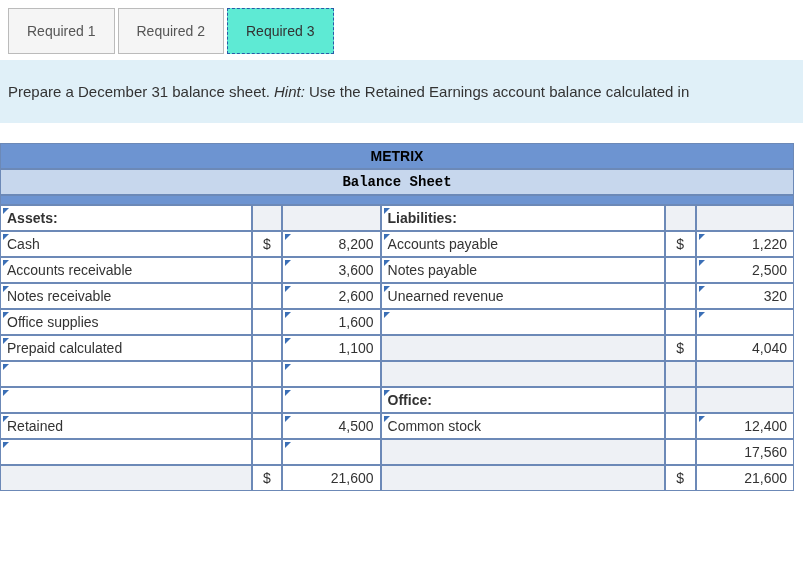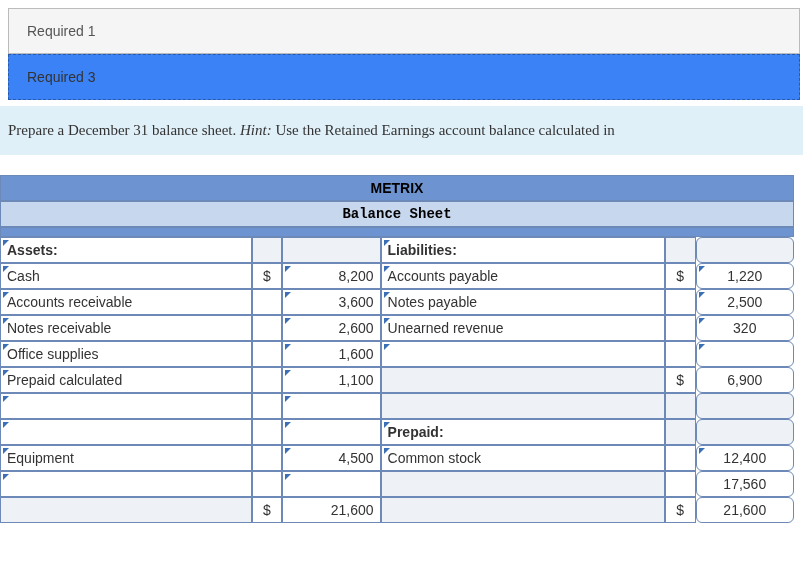--- a/index.html
+++ b/index.html
@@ -7,44 +7,42 @@
     font-family: Arial, Helvetica, sans-serif;
     font-size: 14px;
     color: #333;
     background: #fff;
     width: 803px;
     overflow: hidden;
   }
   .tabs {
     display: flex;
     margin: 8px 0 0 8px;
-    flex-direction: column;
   }
   .tab {
     border: 1px solid #bbb;
     background: #f5f5f5;
     padding: 14px 18px;
     color: #555;
     margin-right: 3px;
     font-size: 14px;
     cursor: pointer;
   }
   .tab.active {
     border: 1px dashed #2a5aa8;
-    background: #3b82f6;
+    background: #5eead4;
     color: #333;
   }
   .instruction {
     background: #e0f0f8;
     margin-top: 6px;
-    padding: 16px 8px;
+    padding: 23px 8px;
     font-size: 15px;
     color: #333;
     white-space: nowrap;
-    font-family: Liberation Serif, serif;
   }
   .instruction .hint { font-style: italic; }
   .sheet {
     margin-top: 20px;
     border-collapse: separate;
     border-spacing: 0;
     width: 794px;
   }
   .sheet td, .sheet th {
     border: 1px solid #6c89b7;
@@ -71,41 +69,42 @@
     background: #6d94d1;
     height: 10px;
     padding: 0;
   }
   .section-header { font-weight: bold; }
   .col-label { width: 230px; margin-top: 20px; }
   .col-sym { width: 28px; text-align: center; }
   .col-val { width: 90px; text-align: right; }
   .col-label2 { width: 260px; margin-top: 23px; }
   .col-sym2 { width: 28px; text-align: center; }
-  .col-val2 { width: 90px; text-align: center; border-radius: 6px; }
+  .col-val2 { width: 90px; text-align: right; }
   .input-cell {
     background: #fff;
     position: relative;
   }
   .input-cell::before {
     content: "";
     position: absolute;
     top: 2px; left: 2px;
     width: 0; height: 0;
     border-top: 6px solid #3b6fb6;
     border-right: 6px solid transparent;
   }
   .readonly-cell { background: #fff; }
   .gray-cell { background: #eef1f5; }
 </style>
 </head>
 <body>
 
 <div class="tabs">
   <div class="tab">Required 1</div>
+  <div class="tab">Required 2</div>
   <div class="tab active">Required 3</div>
 </div>
 
 <div class="instruction">
   <span>Prepare a December 31 balance sheet. </span><span class="hint">Hint:</span><span> Use the Retained Earnings account balance calculated in</span>
 </div>
 
 <table class="sheet">
   <tbody>
       <tr class="title-row">
@@ -162,43 +161,43 @@
     <td class="col-sym2 readonly-cell"></td>
     <td class="col-val2 input-cell"></td>
   </tr>
 
   <tr>
     <td class="col-label input-cell">Prepaid calculated</td>
     <td class="col-sym readonly-cell"></td>
     <td class="col-val input-cell">1,100</td>
     <td class="col-label2 gray-cell"></td>
     <td class="col-sym2 readonly-cell">$</td>
-    <td class="col-val2 readonly-cell">6,900</td>
+    <td class="col-val2 readonly-cell">4,040</td>
   </tr>
 
   <tr>
     <td class="col-label input-cell"></td>
     <td class="col-sym readonly-cell"></td>
     <td class="col-val input-cell"></td>
     <td class="col-label2 gray-cell"></td>
     <td class="col-sym2 gray-cell"></td>
     <td class="col-val2 gray-cell"></td>
   </tr>
 
   <tr>
     <td class="col-label input-cell"></td>
     <td class="col-sym readonly-cell"></td>
     <td class="col-val input-cell"></td>
-    <td class="col-label2 input-cell section-header">Prepaid:</td>
+    <td class="col-label2 input-cell section-header">Office:</td>
     <td class="col-sym2 gray-cell"></td>
     <td class="col-val2 gray-cell"></td>
   </tr>
 
   <tr>
-    <td class="col-label input-cell">Equipment</td>
+    <td class="col-label input-cell">Retained</td>
     <td class="col-sym readonly-cell"></td>
     <td class="col-val input-cell">4,500</td>
     <td class="col-label2 input-cell">Common stock</td>
     <td class="col-sym2 readonly-cell"></td>
     <td class="col-val2 input-cell">12,400</td>
   </tr>
 
 
   <tr>
     <td class="col-label input-cell"></td>

